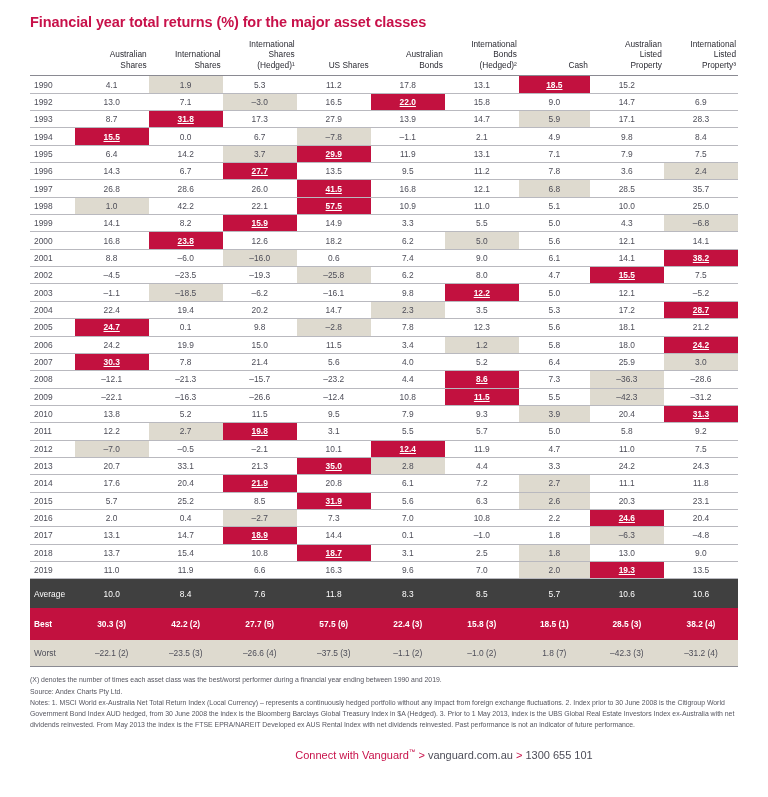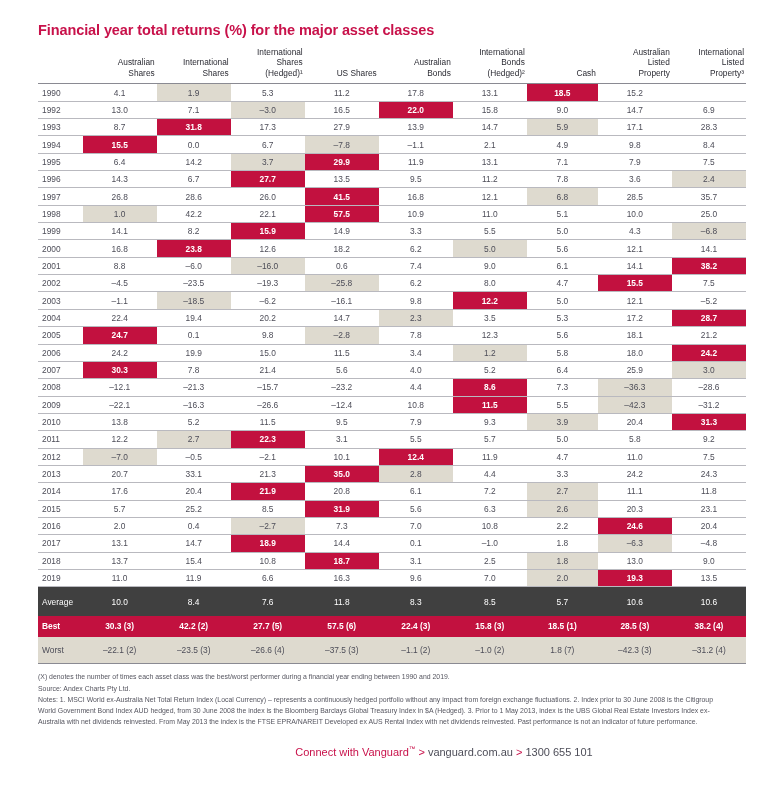--- a/index.html
+++ b/index.html
@@ -6,21 +6,21 @@
   html, body {
     margin: 0; padding: 0;
     width: 768px; height: 797px;
     background: #ffffff;
     font-family: "Liberation Sans", sans-serif;
   }
   .page {
     position: relative;
     width: 768px; height: 797px;
     background: #ffffff;
-    padding: 8px;
+    padding: 0;
     overflow: hidden;
   }
   .title {
     color: #c8114a;
     font-size: 14.5px;
     font-weight: 700;
     letter-spacing: -0.1px;
     padding: 14px 0 0 30px;
     margin: 0;
   }
@@ -58,39 +58,40 @@
   }
   tbody td.year {
     text-align: left;
     padding-left: 4px;
     color: #4d4d58;
   }
   tbody td.best {
     background: #c2113f;
     color: #ffffff;
     font-weight: 700;
+    text-decoration: underline;
   }
   tbody td.worst {
     background: #dedacf;
     color: #4d4d58;
   }
   tr.row-avg td {
     background: #404040;
     color: #ffffff;
     font-weight: 400;
     border-bottom: none;
     height: 29px;
   }
   tr.row-avg td.year { font-weight: 400; }
   tr.row-best td {
     background: #c2113f;
     color: #ffffff;
     font-weight: 700;
     border-bottom: none;
-    height: 21px;
+    height: 32px;
   }
   tr.row-worst td {
     background: #dedacf;
     color: #4d4d58;
     border-bottom: 1.1px solid #8a8a92;
     height: 27px;
   }
   tr.row-avg td.year, tr.row-best td.year, tr.row-worst td.year {
     text-align: left; padding-left: 4px;
   }
@@ -419,21 +420,21 @@
           <td>7.9</td>
           <td>9.3</td>
           <td class="worst">3.9</td>
           <td>20.4</td>
           <td class="best">31.3</td>
         </tr>
         <tr>
           <td class="year">2011</td>
           <td>12.2</td>
           <td class="worst">2.7</td>
-          <td class="best">22.3</td>
+          <td class="best">19.8</td>
           <td>3.1</td>
           <td>5.5</td>
           <td>5.7</td>
           <td>5.0</td>
           <td>5.8</td>
           <td>9.2</td>
         </tr>
         <tr>
           <td class="year">2012</td>
           <td class="worst">–7.0</td>

